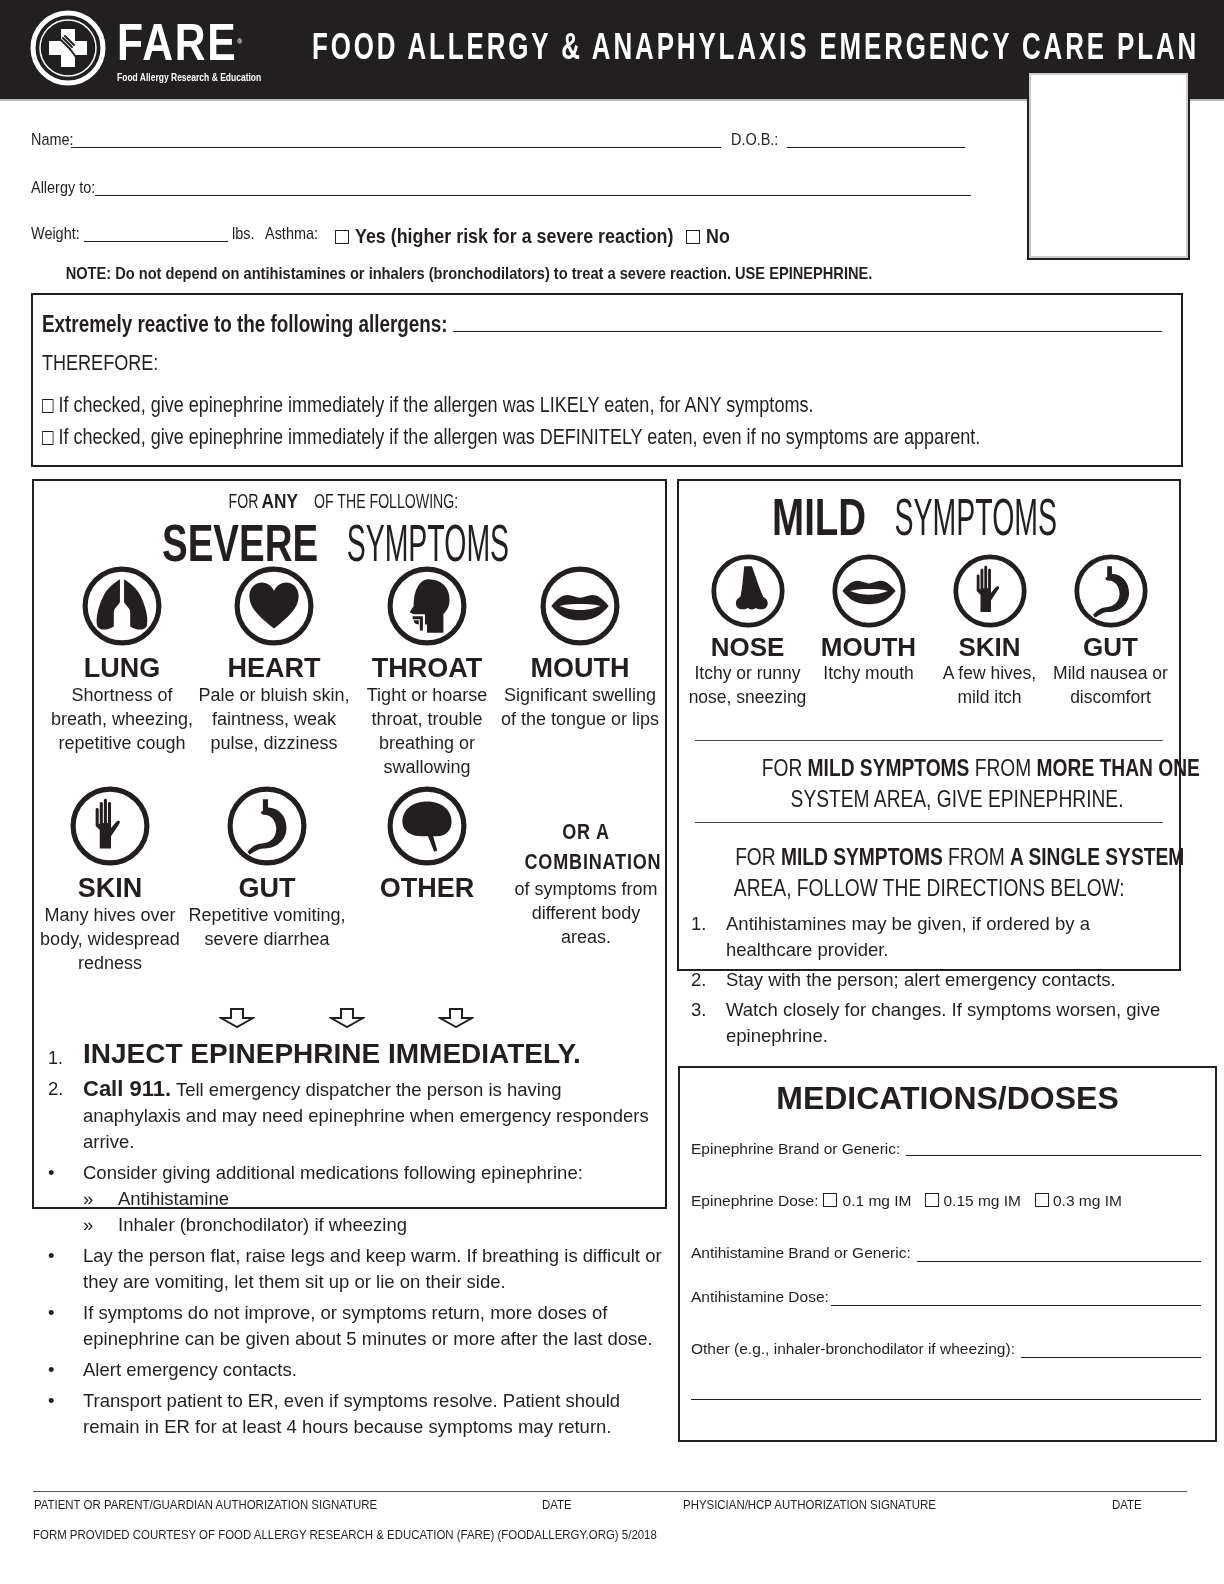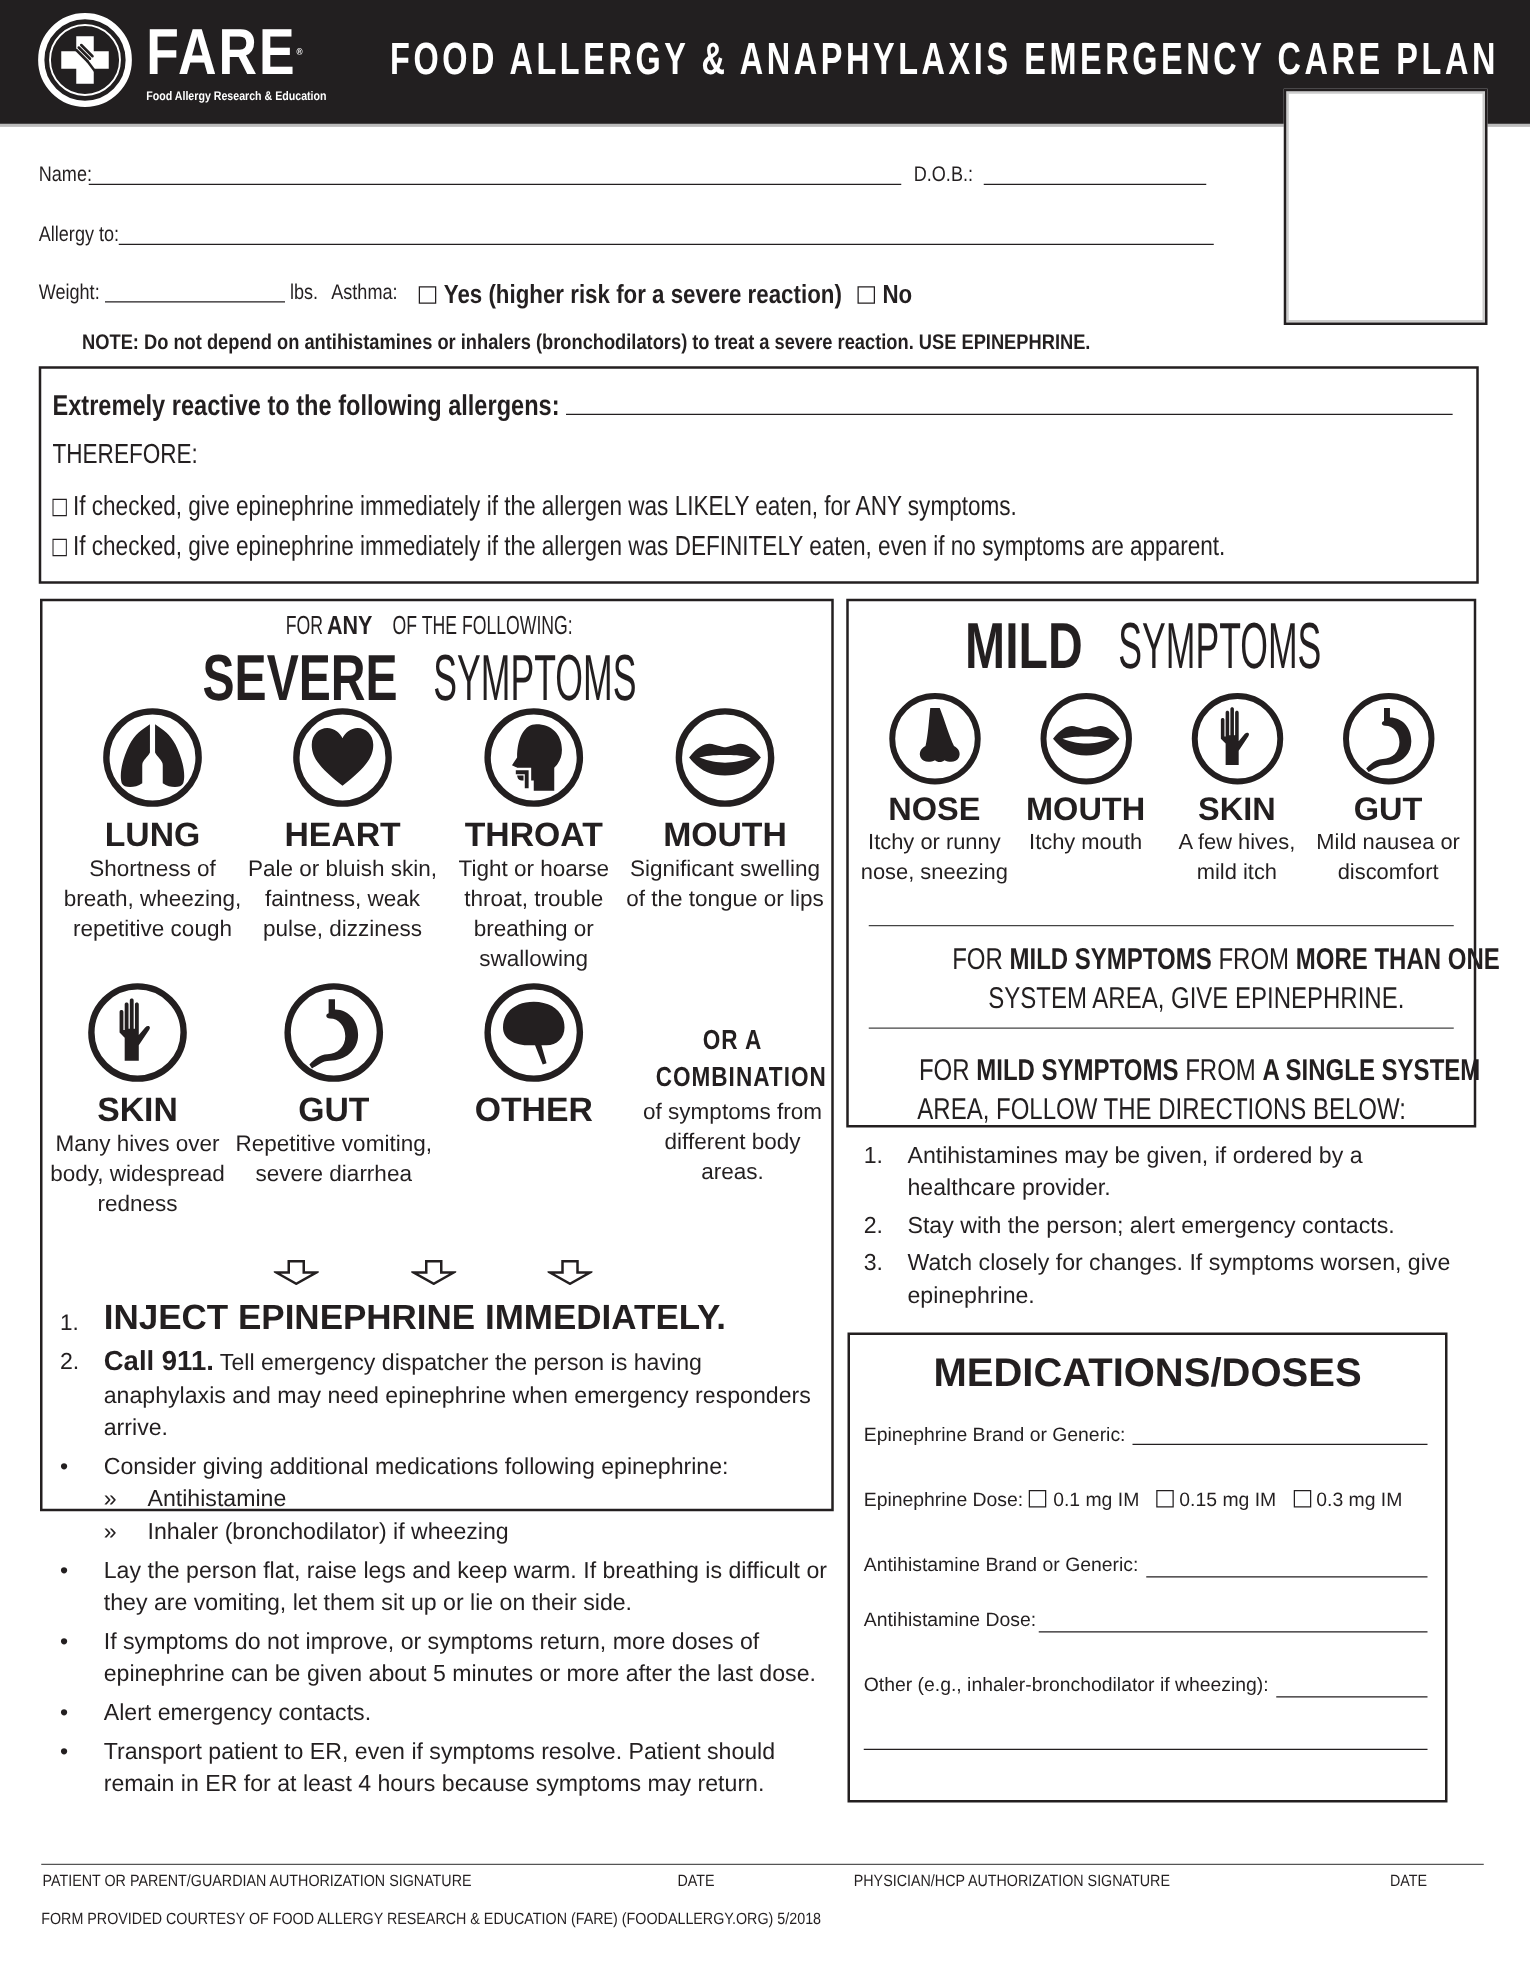--- a/index.html
+++ b/index.html
@@ -53,36 +53,36 @@
   .steps { position: absolute; left: 14px; top: 555px; width: 615px; }
   .step-row { display: flex; font-size: 18.5px; line-height: 26px; }
   .step-row .num { width: 35px; flex: none; }
   .step-row.inject { font-size: 28px; line-height: 36px; font-weight: bold; }
   .step-row.inject .num { font-weight: normal; font-size: 18px; padding-top: 4px; }
   .step-row .bold-lead { font-weight: bold; font-size: 22px; }
   .step-row.sub .num { padding-left: 35px; width: 70px; }
   .gap { margin-top: 5px; }
 
   
-  .mild-box { position: absolute; left: 677px; top: 479px; width: 504px; height: 423px; border: 2.5px solid #231f20; }
+  .mild-box { position: absolute; left: 677px; top: 479px; width: 504px; height: 492px; border: 2.5px solid #231f20; }
   .mild-title { position: absolute; left: 0; width: 100%; top: 6px; text-align: center; font-size: 52px; line-height: 60px; }
   .mild-title span { display: inline-block; transform: scaleX(0.74); }
   .msym { position: absolute; width: 125px; text-align: center; }
   .msym .ico { width: 76px; height: 76px; display: block; margin: 0 auto; }
   .msym .name { font-weight: bold; font-size: 26px; line-height: 28px; margin-top: 4px; }
   .msym .desc { font-size: 17.5px; line-height: 24px; }
   .hr { position: absolute; left: 16px; width: 468px; border-top: 1.5px solid #444; }
   .mild-center { position: absolute; left: 0; width: 100%; text-align: center; font-size: 24px; line-height: 31px; }
   .mild-center span.s { display: inline-block; transform: scaleX(0.8); white-space: nowrap; }
   .mild-steps { position: absolute; left: 12px; top: 430px; width: 475px; font-size: 18.5px; line-height: 26px; }
   .mild-steps .row { display: flex; margin-bottom: 4px; }
   .mild-steps .num { width: 35px; flex: none; }
 
   
-  .med-box { position: absolute; left: 678px; top: 1066px; width: 480px; height: 376px; border: 2.5px solid #231f20; }
+  .med-box { position: absolute; left: 678px; top: 1066px; width: 539px; height: 376px; border: 2.5px solid #231f20; }
   .med-title { position: absolute; left: 0; width: 100%; top: 12px; text-align: center; font-weight: bold; font-size: 32px; }
   .med-row { position: absolute; left: 11px; right: 14px; display: flex; align-items: flex-end; font-size: 15.5px; white-space: nowrap; }
   .med-row .blank { flex: 1; margin-left: 6px; height: 14px; }
   .dose-opt { margin-left: 14px; }
   .dose-opt .chk { margin-right: 4px; }
 
   
   .sig-line { position: absolute; left: 33px; top: 1491px; width: 1154px; border-top: 1.5px solid #555; }
   .foot { position: absolute; top: 1497px; font-size: 13px; white-space: nowrap; transform: scaleX(0.88); transform-origin: left top; }
   .courtesy { position: absolute; left: 33px; top: 1527px; font-size: 13px; white-space: nowrap; transform: scaleX(0.88); transform-origin: left top; }

